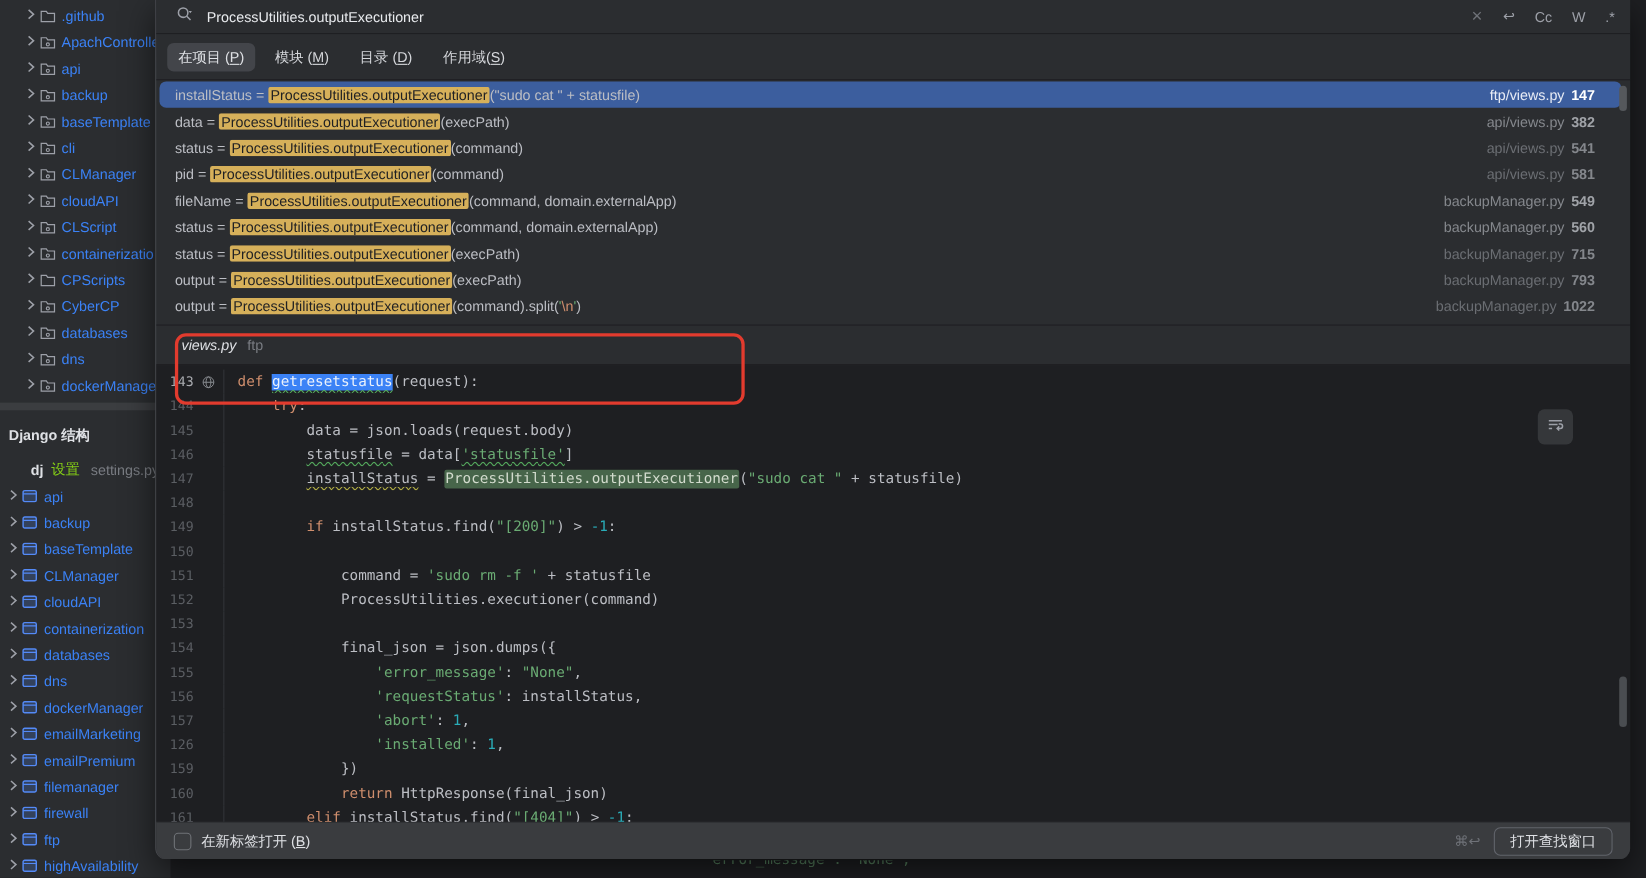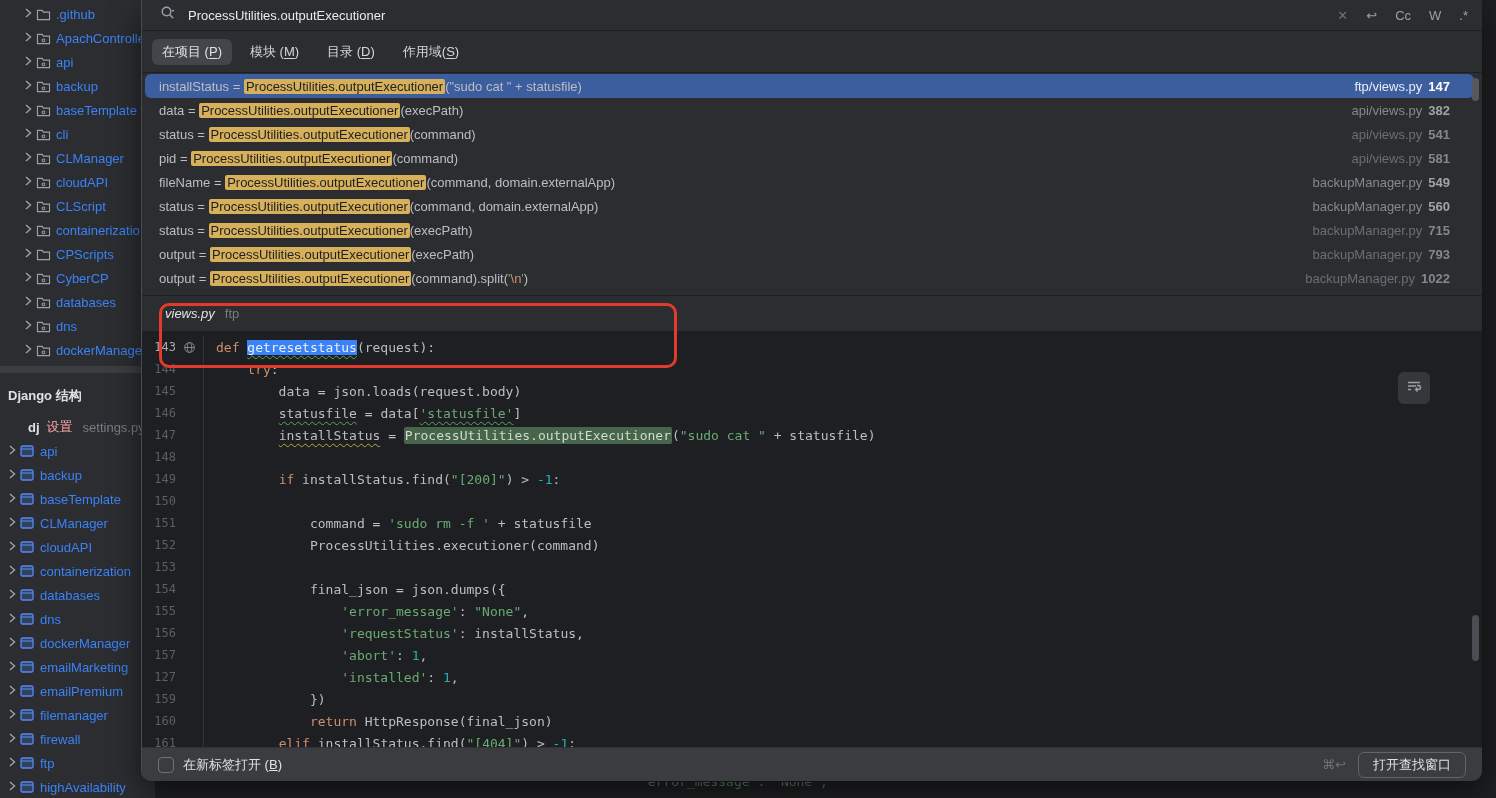--- a/index.html
+++ b/index.html
@@ -14,21 +14,21 @@
   .titem .chev { width:16px; text-align:center; color:#9da0a8; font-size:12px; flex:0 0 16px;}
   .titem .ticon { width:20px; flex:0 0 20px; display:flex; align-items:center; }
   #proj-tree { padding-top:2px; }
   #proj-tree .titem { padding-left:20px; }
   #splitter { height:7px; background:#3b3d40; margin-top:4px; }
   #django-panel { padding-top:10px; }
   #django-title { font-size:13px; font-weight:bold; color:#dfe1e5; padding:4px 0 10px 8px; }
   #dj-settings { display:flex; align-items:center; height:24px; padding-left:28px;
     font-size:13px; white-space:nowrap; }
   #dj-settings .dj { font-weight:bold; color:#dfe1e5; margin-right:7px; }
-  #dj-settings .lbl { color:#fca5a5; margin-right:10px; }
+  #dj-settings .lbl { color:#84cc16; margin-right:10px; }
   #dj-settings .file { color:#797c82; }
   #django-list .titem { padding-left:4px; }
 
   
   #popup { position:absolute; left:141px; top:0; width:1341px; height:781px;
     background:#2b2d30; border-left:1px solid #494b50;
     border-radius:0 0 10px 10px; box-shadow:0 10px 30px rgba(0,0,0,.55);
     display:flex; flex-direction:column; overflow:hidden; }
 
   #searchbar { height:31px; flex:0 0 31px; display:flex; align-items:center;
@@ -566,21 +566,21 @@
       <div class="cl"><span class="ln">148</span><span class="gut"></span><span class="ct"></span></div>
       <div class="cl"><span class="ln">149</span><span class="gut"></span><span class="ct"><span class="sg-p">        </span><span class="sg-k">if</span><span class="sg-p"> installStatus.find(</span><span class="sg-s">"[200]"</span><span class="sg-p">) &gt; </span><span class="sg-n">-1</span><span class="sg-p">:</span></span></div>
       <div class="cl"><span class="ln">150</span><span class="gut"></span><span class="ct"></span></div>
       <div class="cl"><span class="ln">151</span><span class="gut"></span><span class="ct"><span class="sg-p">            command = </span><span class="sg-s">'sudo rm -f '</span><span class="sg-p"> + statusfile</span></span></div>
       <div class="cl"><span class="ln">152</span><span class="gut"></span><span class="ct"><span class="sg-p">            ProcessUtilities.executioner(command)</span></span></div>
       <div class="cl"><span class="ln">153</span><span class="gut"></span><span class="ct"></span></div>
       <div class="cl"><span class="ln">154</span><span class="gut"></span><span class="ct"><span class="sg-p">            final_json = json.dumps({</span></span></div>
       <div class="cl"><span class="ln">155</span><span class="gut"></span><span class="ct"><span class="sg-p">                </span><span class="sg-s">'error_message'</span><span class="sg-p">: </span><span class="sg-s">"None"</span><span class="sg-p">,</span></span></div>
       <div class="cl"><span class="ln">156</span><span class="gut"></span><span class="ct"><span class="sg-p">                </span><span class="sg-s">'requestStatus'</span><span class="sg-p">: installStatus,</span></span></div>
       <div class="cl"><span class="ln">157</span><span class="gut"></span><span class="ct"><span class="sg-p">                </span><span class="sg-s">'abort'</span><span class="sg-p">: </span><span class="sg-n">1</span><span class="sg-p">,</span></span></div>
-      <div class="cl"><span class="ln">127</span><span class="gut"></span><span class="ct"><span class="sg-p">                </span><span class="sg-s">'installed'</span><span class="sg-p">: </span><span class="sg-n">1</span><span class="sg-p">,</span></span></div>
+      <div class="cl"><span class="ln">126</span><span class="gut"></span><span class="ct"><span class="sg-p">                </span><span class="sg-s">'installed'</span><span class="sg-p">: </span><span class="sg-n">1</span><span class="sg-p">,</span></span></div>
       <div class="cl"><span class="ln">159</span><span class="gut"></span><span class="ct"><span class="sg-p">            })</span></span></div>
       <div class="cl"><span class="ln">160</span><span class="gut"></span><span class="ct"><span class="sg-p">            </span><span class="sg-k">return</span><span class="sg-p"> HttpResponse(final_json)</span></span></div>
       <div class="cl"><span class="ln">161</span><span class="gut"></span><span class="ct"><span class="sg-p">        </span><span class="sg-k">elif</span><span class="sg-p"> installStatus.find(</span><span class="sg-s">"[404]"</span><span class="sg-p">) &gt; </span><span class="sg-n">-1</span><span class="sg-p">:</span></span></div>
     </div>
 
   <div id="annotation"></div>
 
   <div id="softwrap-btn">
     <span>
       <svg width="16" height="16" viewBox="0 0 16 16">

